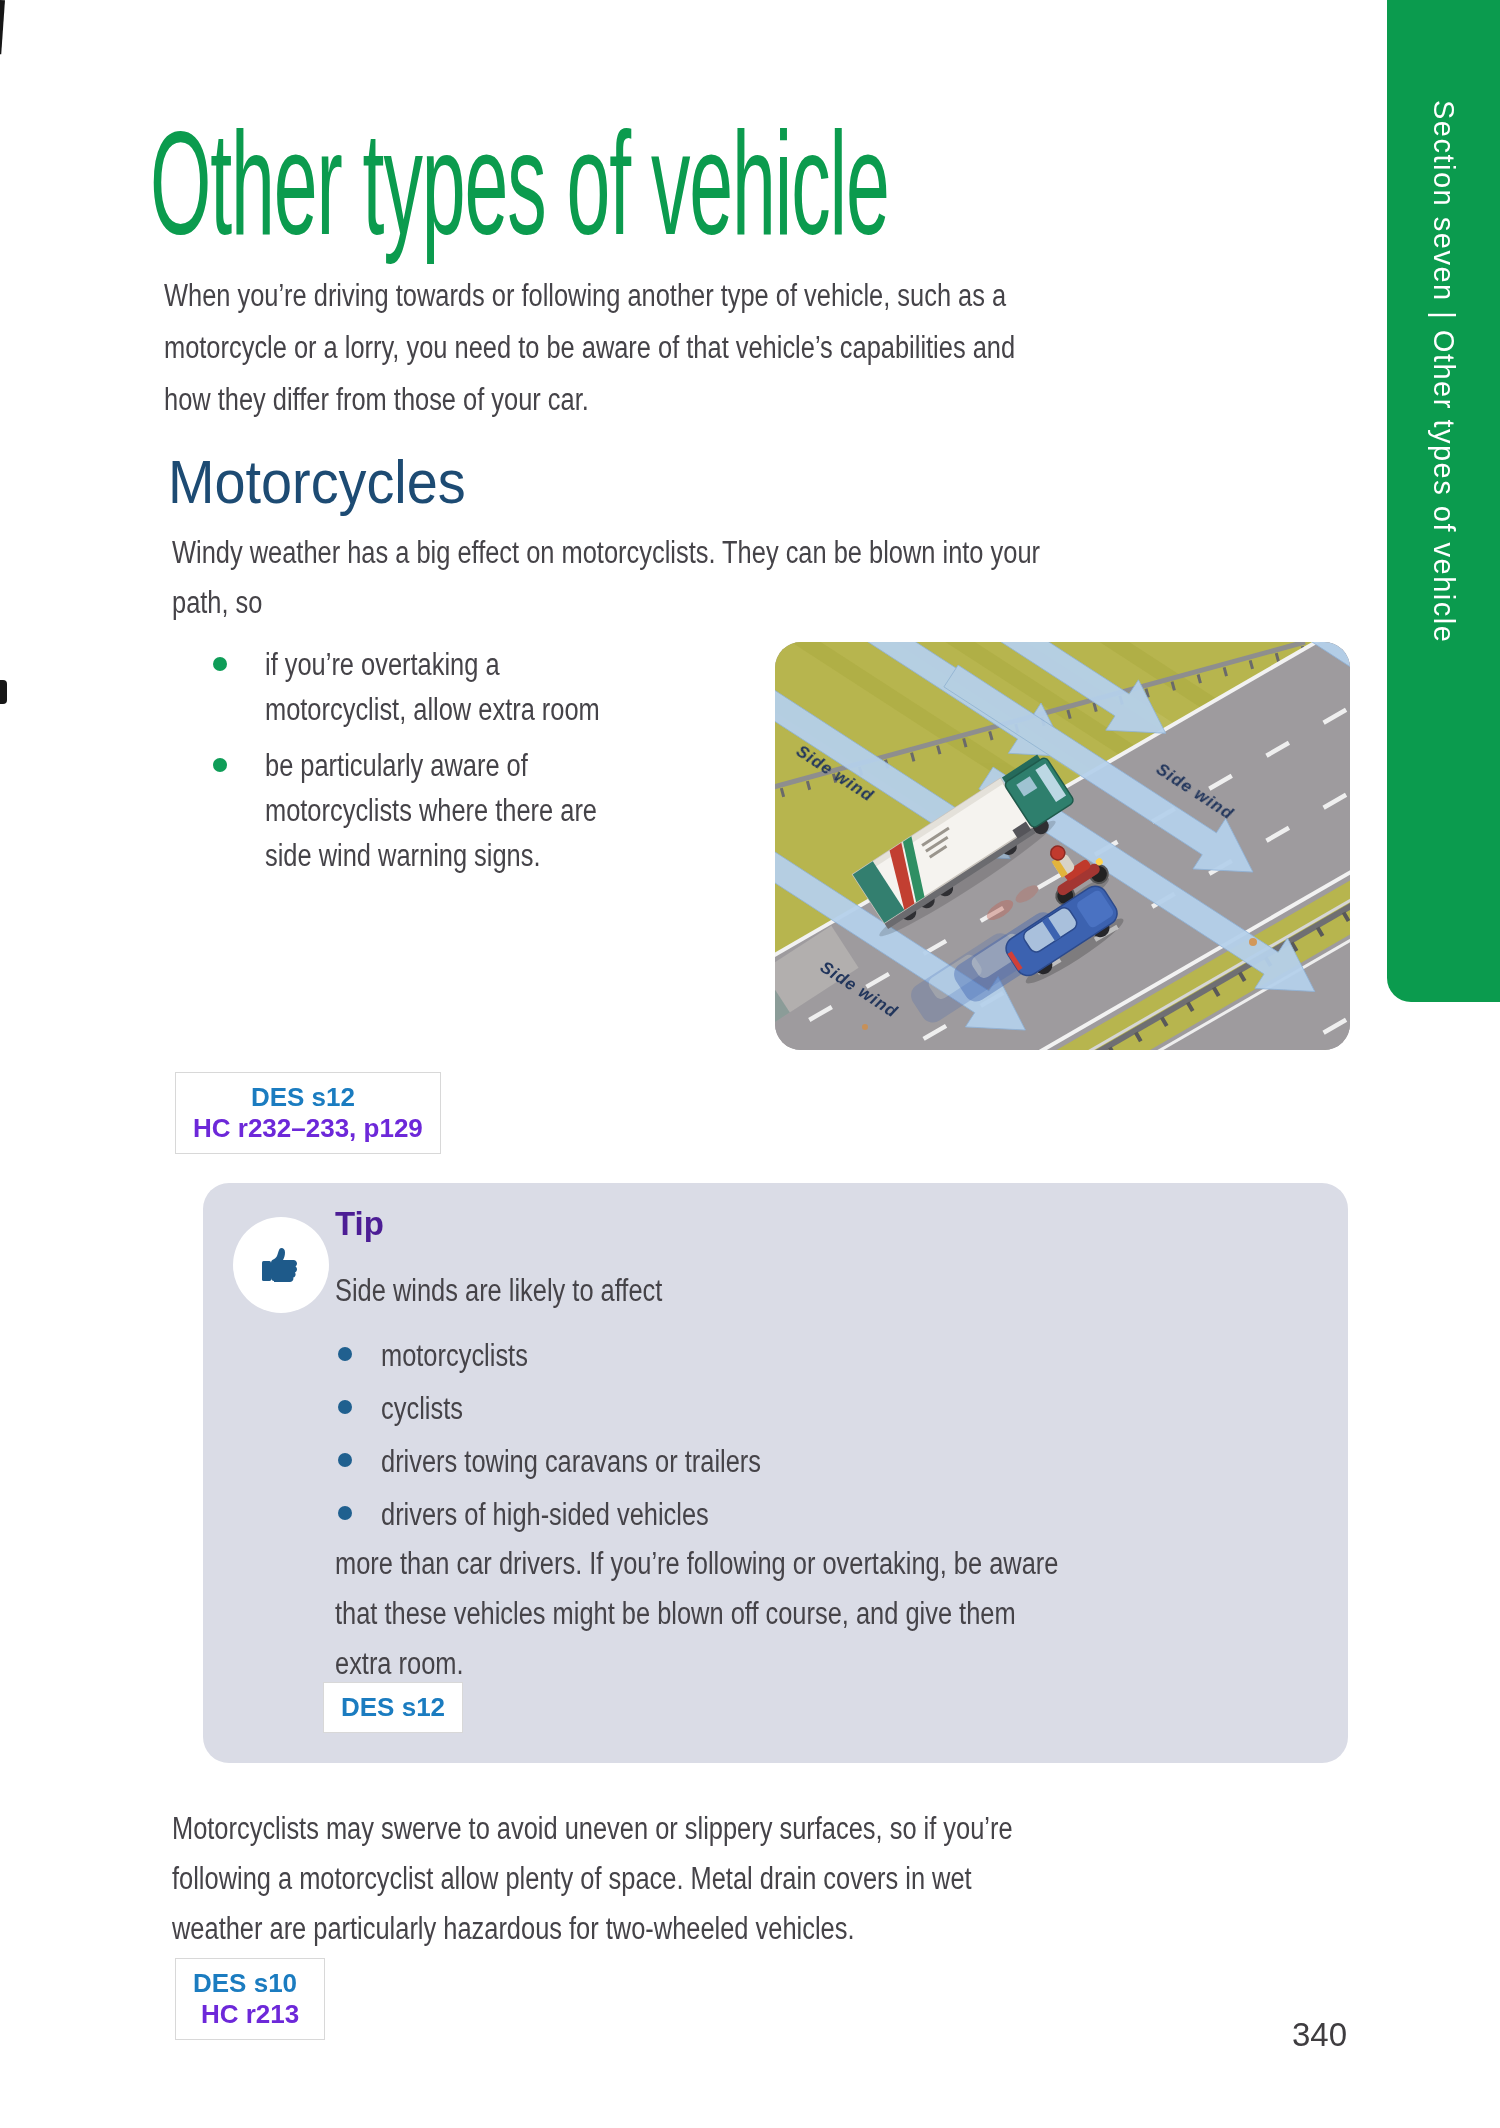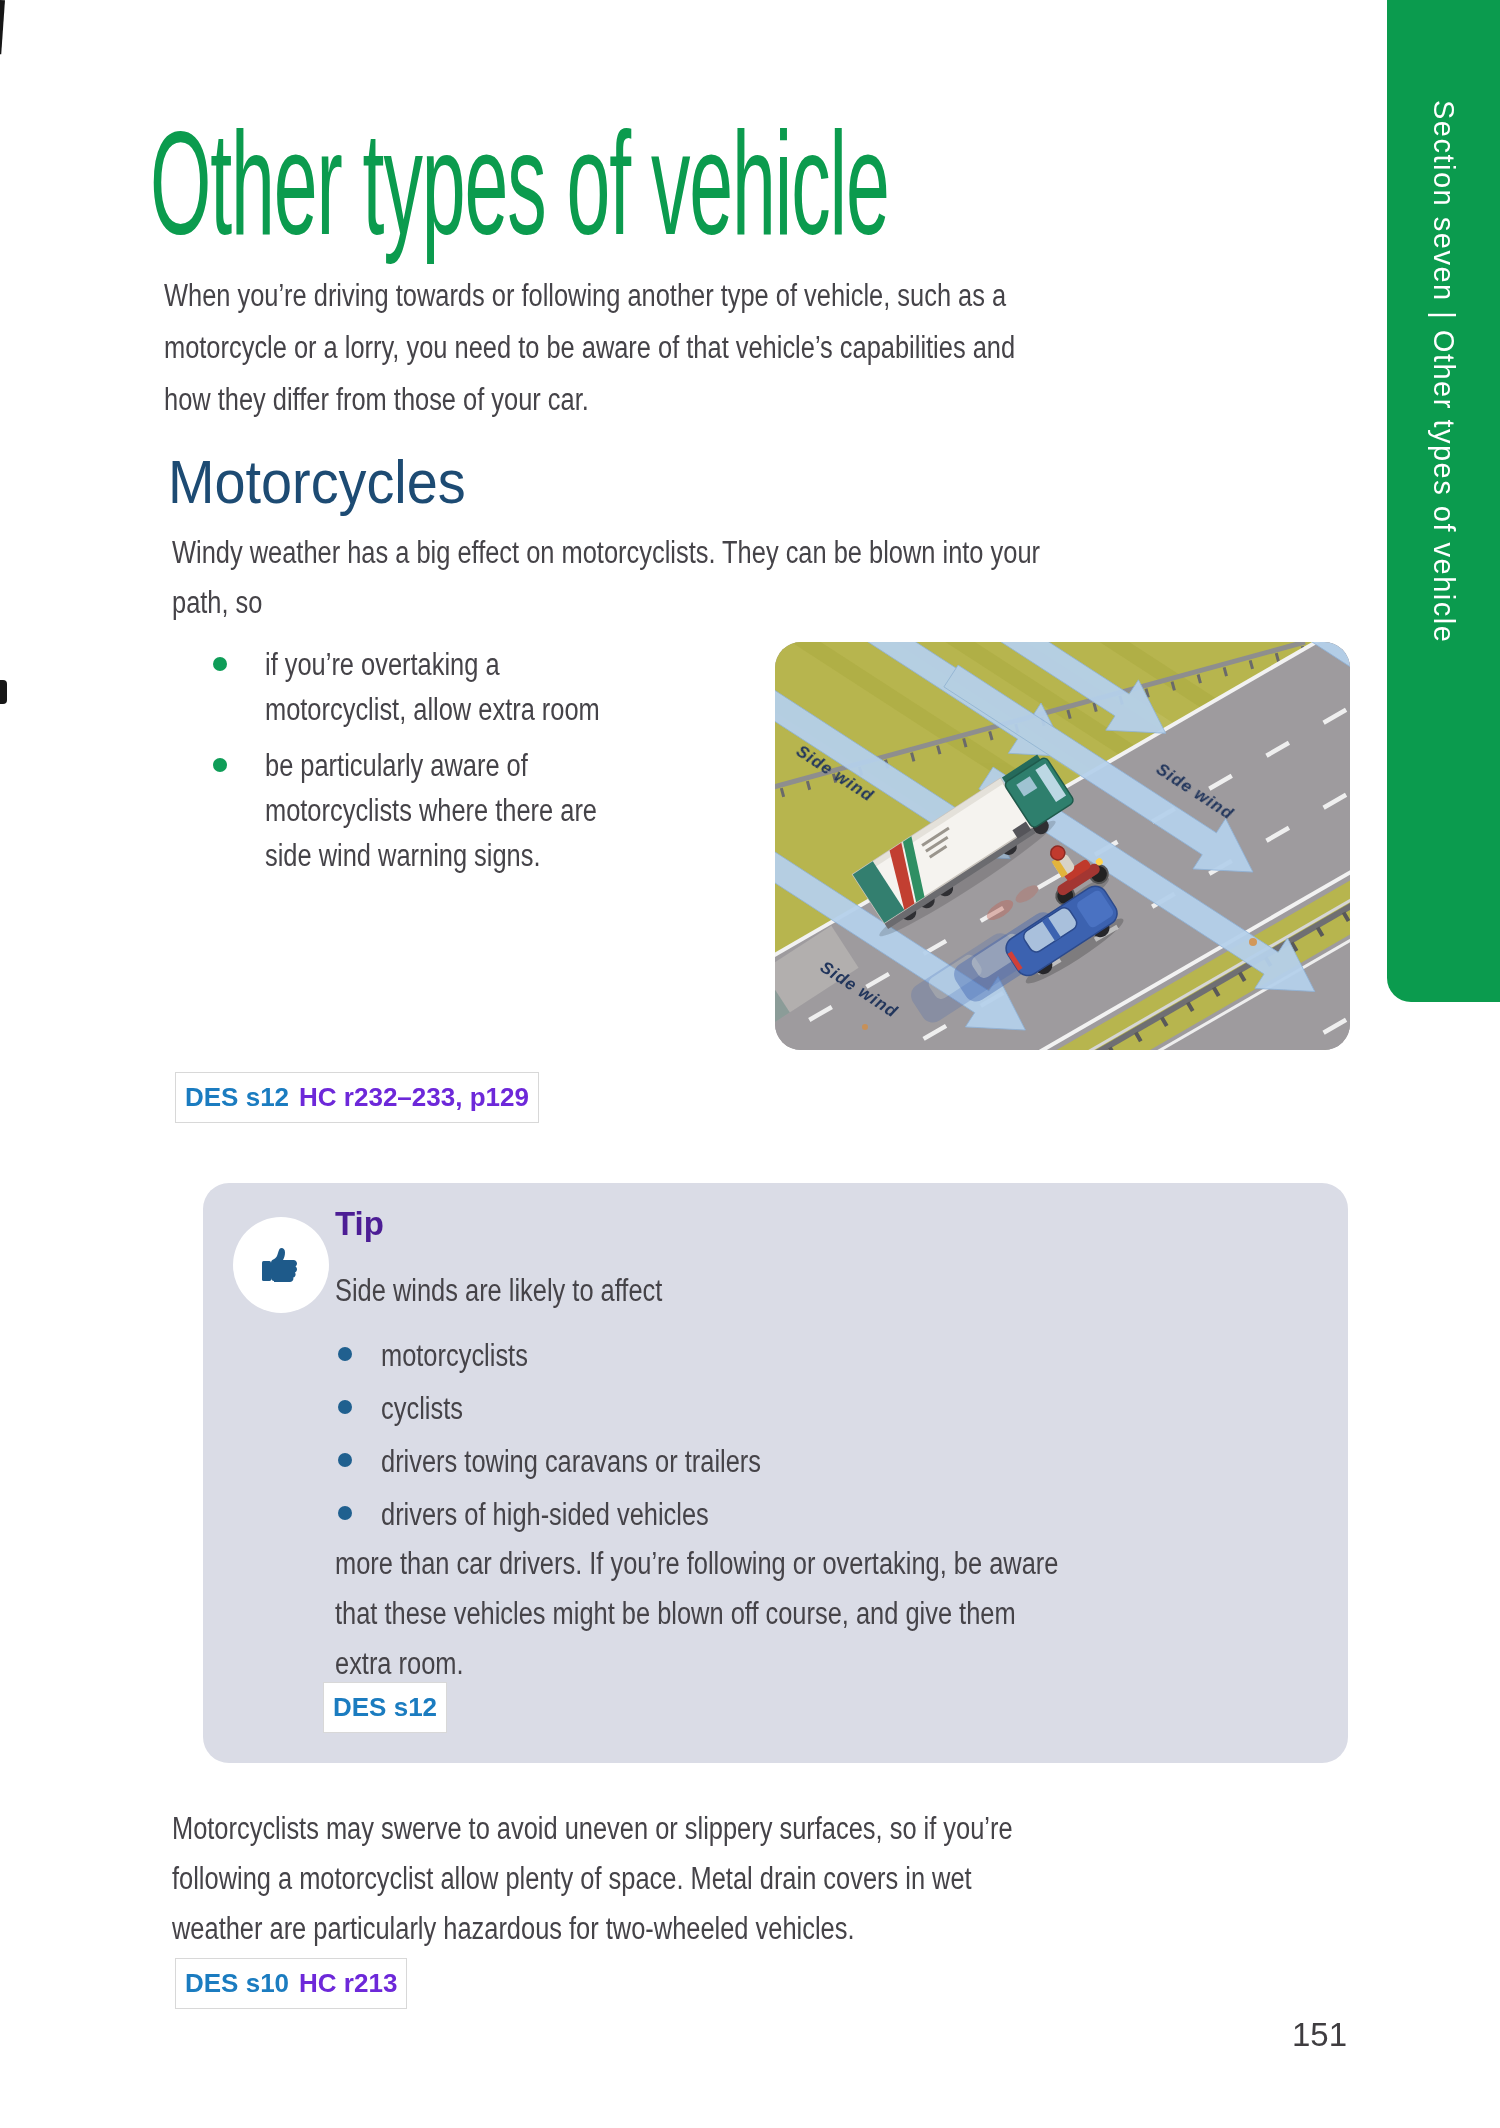--- a/index.html
+++ b/index.html
@@ -20,21 +20,21 @@
   .para .ln{font-size:31px;line-height:52px;height:52px;}
   .h2{position:absolute;left:168px;top:446px;font-size:62px;font-weight:500;color:#1d4b73;
     white-space:nowrap;transform:scaleX(0.9);transform-origin:0 0;}
   
   .blist{position:absolute;left:182px;top:642px;}
   .bitem{position:relative;padding-left:83px;margin-bottom:11px;}
   .bitem .dot{position:absolute;left:31px;top:15px;width:14px;height:14px;border-radius:50%;background:#0f9d58;}
   .bitem .ln{font-size:31px;line-height:45px;height:45px;}
   
   .badge{position:absolute;display:inline-flex;align-items:center;background:#ffffff;
-    border:1.5px solid #d8d8d8;padding:9px 9px;white-space:nowrap;}
+    border:1.5px solid #d8d8d8;padding:9px 17px;white-space:nowrap;flex-direction:column;}
   .badge b{font-size:26px;font-weight:700;}
   .badge .des{color:#1b7cc0;margin-right:10px;}
   .badge .hc{color:#6d28d9;}
   
   .tipbox{position:absolute;left:203px;top:1183px;width:1145px;height:580px;background:#dadce6;border-radius:26px;}
   .tip-circle{position:absolute;left:30px;top:34px;width:96px;height:96px;border-radius:50%;background:#ffffff;
     display:flex;align-items:center;justify-content:center;}
   .tip-h{position:absolute;left:132px;top:22px;font-size:33px;font-weight:700;color:#4c1d95;}
   .tip-intro{position:absolute;left:132px;top:90px;font-size:31px;}
   .tip-list{position:absolute;left:132px;top:152px;}
@@ -258,15 +258,15 @@
     <div class="ln cx" style="line-height:50px;height:50px;">Motorcyclists may swerve to avoid uneven or slippery surfaces, so if you’re</div>
     <div class="ln cx" style="line-height:50px;height:50px;">following a motorcyclist allow plenty of space. Metal drain covers in wet</div>
     <div class="ln cx" style="line-height:50px;height:50px;">weather are particularly hazardous for two-wheeled vehicles.</div>
   </div>
 
   <div class="badge" style="left:175px;top:1958px;">
     <b class="des">DES s10</b>
     <b class="hc">HC r213</b>
   </div>
 
-  <div class="pagenum">151</div>
+  <div class="pagenum">340</div>
 
 </div>
 
 </body></html>

